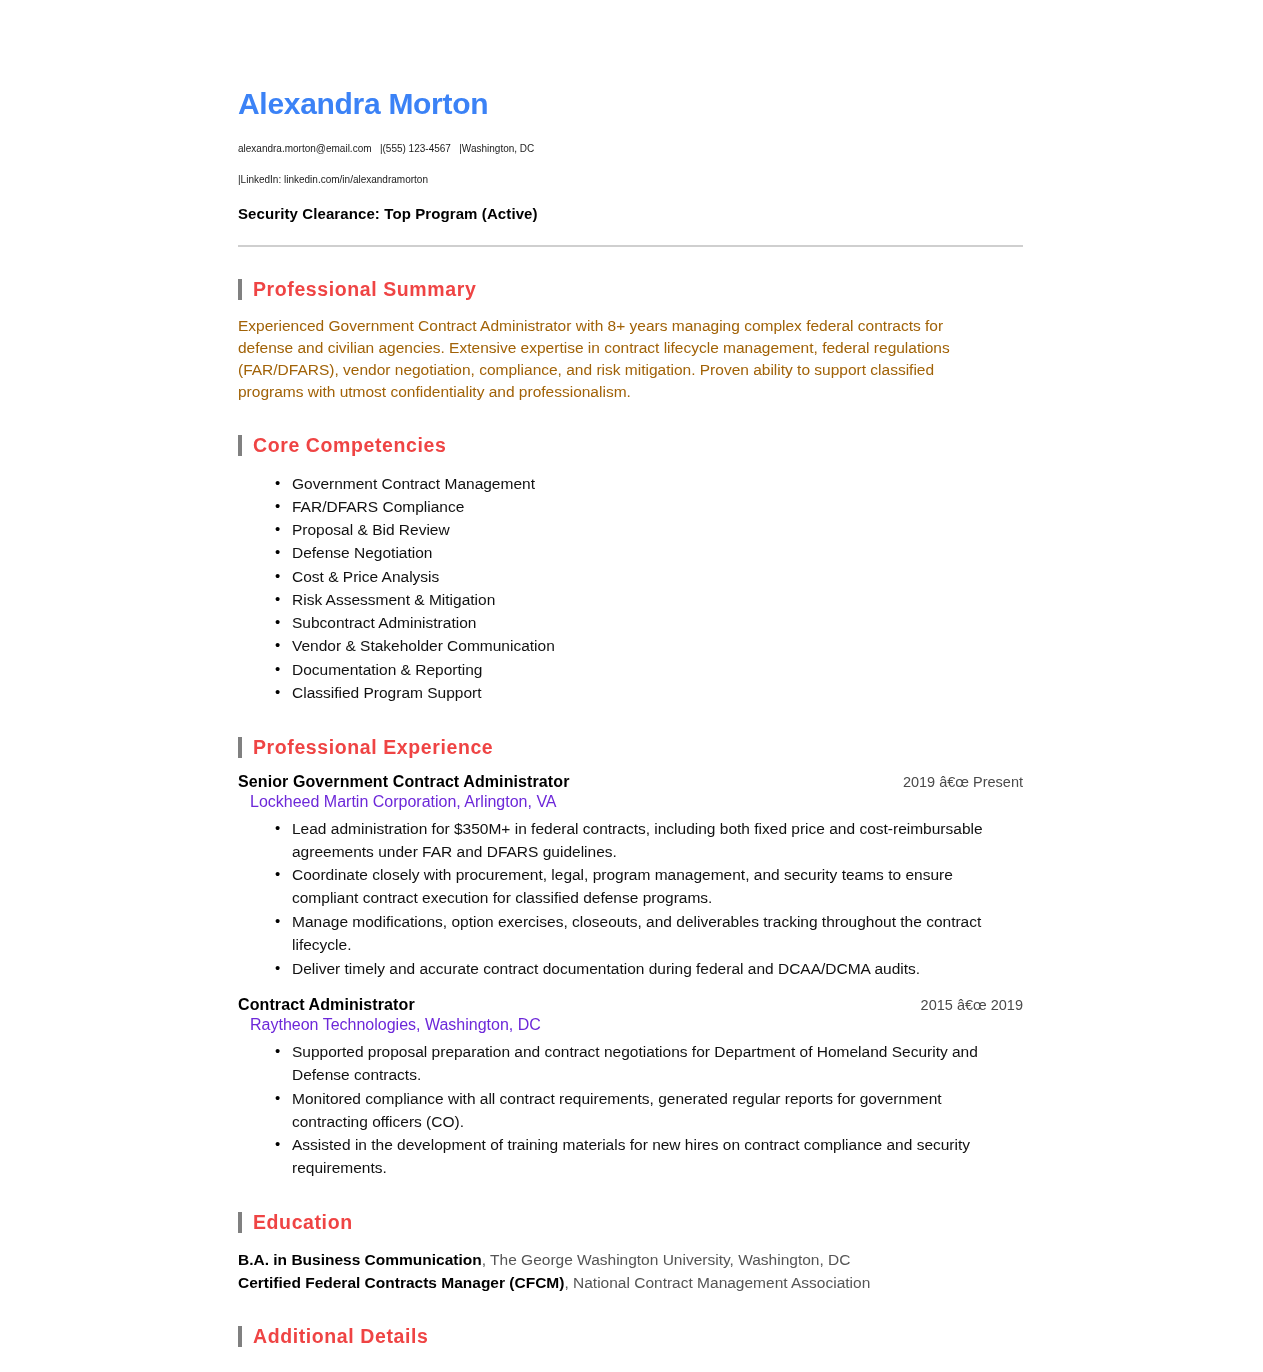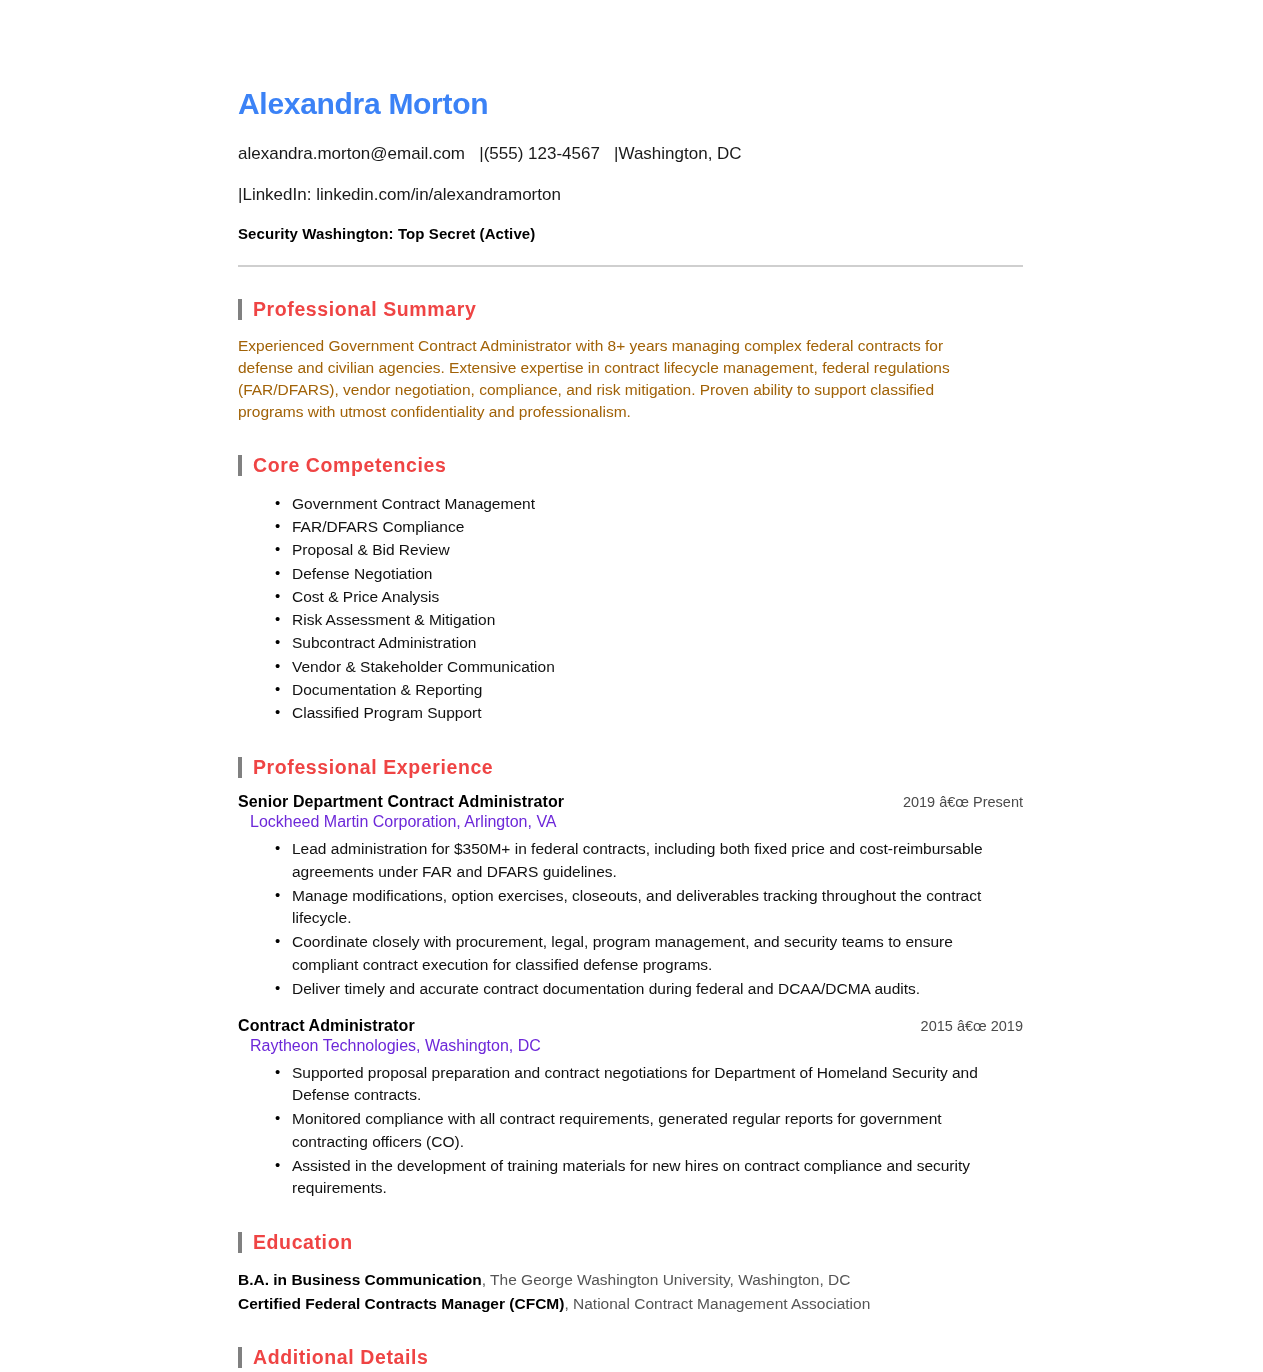--- a/index.html
+++ b/index.html
@@ -27,21 +27,21 @@
   
   .name {
     font-size: 30px;
     font-weight: bold;
     line-height: 1.05;
     letter-spacing: -0.3px;
     margin: 0 0 22px 0;
     color: #3b82f6;
   }
   .contact-line {
-    font-size: 17px;
+    font-size: 10px;
     line-height: 1.45;
     color: #1a1a1a;
     margin-bottom: 17px;
     white-space: pre;
   }
   .sep {
     color: #1a1a1a;
   }
   .clearance {
     font-size: 15px;
@@ -163,21 +163,21 @@
 <div class="page">
   <div class="content">
 
     <header>
       <h1 class="name">Alexandra Morton</h1>
 
       <div class="contact-line"><span>alexandra.morton@email.com</span><span class="sep">&nbsp;&nbsp; </span><span class="sep">|</span><span>(555) 123-4567</span><span class="sep">&nbsp;&nbsp; </span><span class="sep">|</span><span>Washington, DC</span></div>
 
       <div class="contact-line"><span class="sep">|</span><span>LinkedIn:</span> <span>linkedin.com/in/alexandramorton</span></div>
 
-      <div class="clearance">Security Washington: Top Secret (Active)</div>
+      <div class="clearance">Security Clearance: Top Program (Active)</div>
 
       <hr class="header-rule">
     </header>
 
     <section class="section">
       <h2 class="section-heading">
         <span class="accent-bar"></span>
         <span>Professional Summary</span>
       </h2>
       <p class="summary-text">Experienced Government Contract Administrator with 8+ years managing complex federal contracts for defense and civilian agencies. Extensive expertise in contract lifecycle management, federal regulations (FAR/DFARS), vendor negotiation, compliance, and risk mitigation. Proven ability to support classified programs with utmost confidentiality and professionalism.</p>
@@ -203,28 +203,28 @@
     </section>
 
     <section class="section">
       <h2 class="section-heading">
         <span class="accent-bar"></span>
         <span>Professional Experience</span>
       </h2>
 
       <div class="job">
         <div class="job-head">
-          <span class="job-title">Senior Department Contract Administrator</span>
+          <span class="job-title">Senior Government Contract Administrator</span>
           <span class="job-dates">2019 â€œ Present</span>
         </div>
         <div class="job-company">Lockheed Martin Corporation, Arlington, VA</div>
         <ul class="bullets wide">
           <li>Lead administration for $350M+ in federal contracts, including both fixed price and cost-reimbursable agreements under FAR and DFARS guidelines.</li>
+          <li>Coordinate closely with procurement, legal, program management, and security teams to ensure compliant contract execution for classified defense programs.</li>
           <li>Manage modifications, option exercises, closeouts, and deliverables tracking throughout the contract lifecycle.</li>
-          <li>Coordinate closely with procurement, legal, program management, and security teams to ensure compliant contract execution for classified defense programs.</li>
           <li>Deliver timely and accurate contract documentation during federal and DCAA/DCMA audits.</li>
         </ul>
       </div>
 
       <div class="job">
         <div class="job-head">
           <span class="job-title">Contract Administrator</span>
           <span class="job-dates">2015 â€œ 2019</span>
         </div>
         <div class="job-company">Raytheon Technologies, Washington, DC</div>

